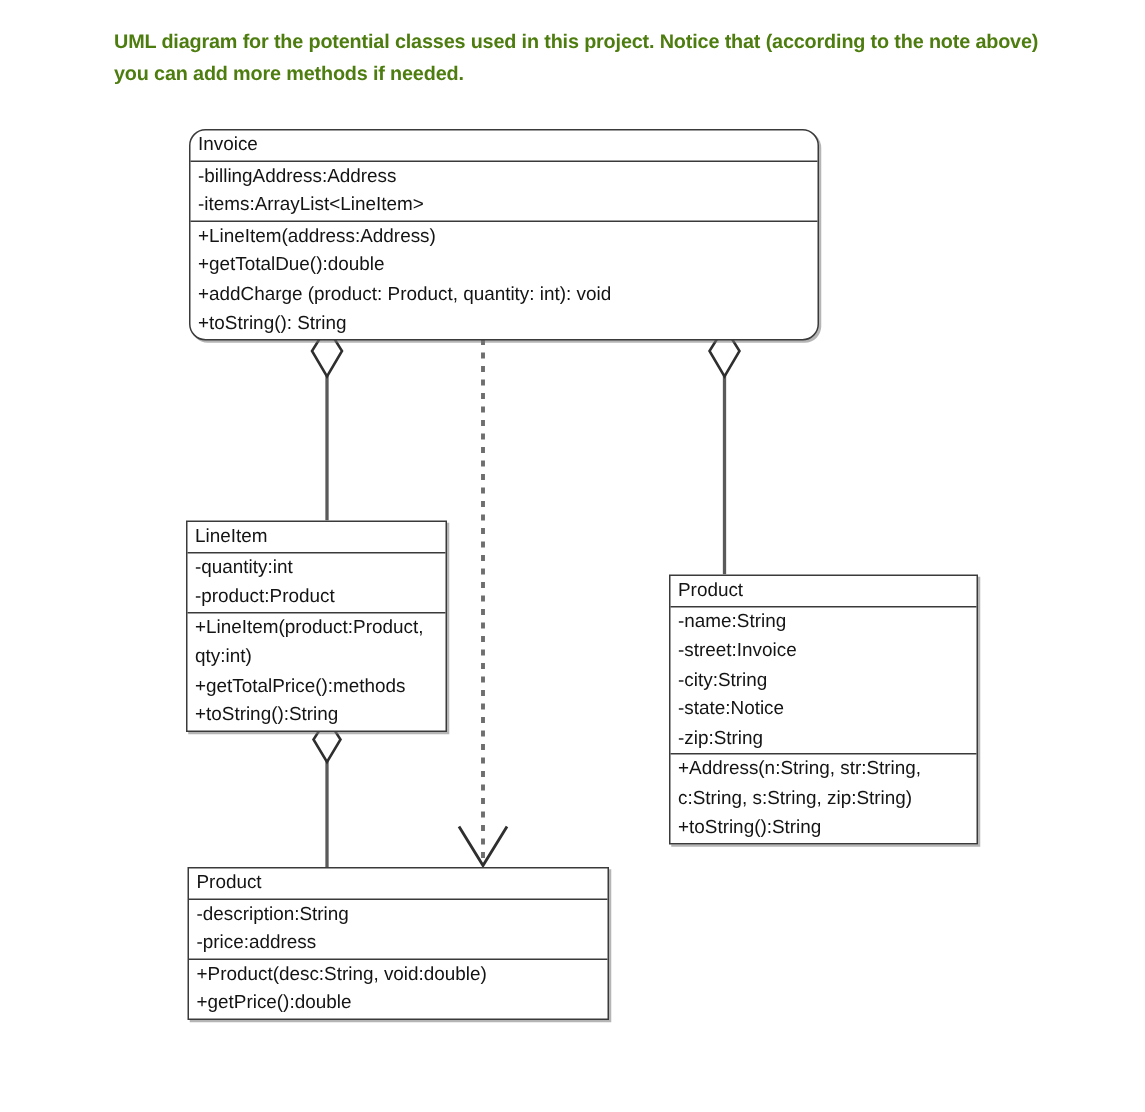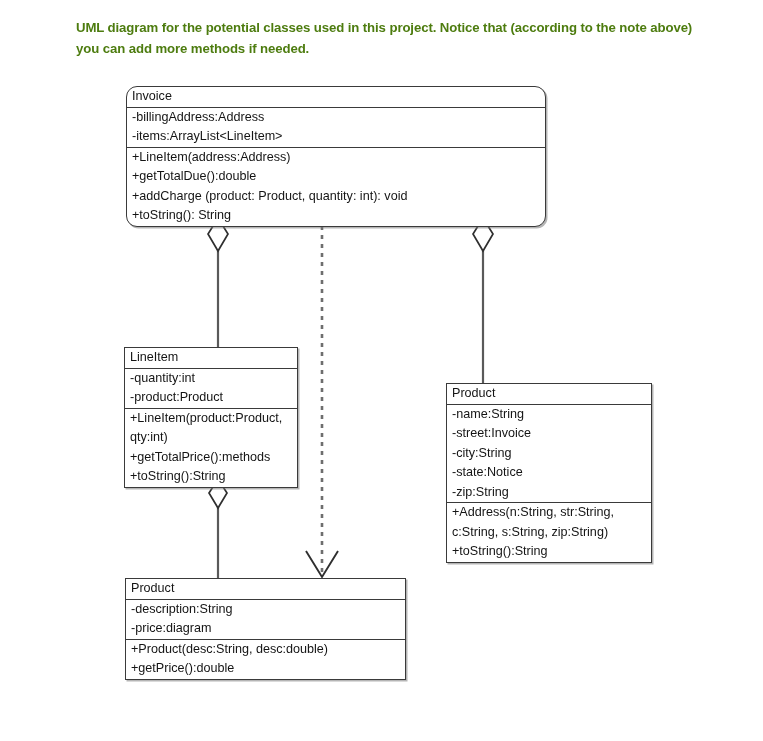--- a/index.html
+++ b/index.html
@@ -156,21 +156,21 @@
       <div class="uml-row">+toString():String</div>
     </div>
   </div>
 
   <div class="uml-class" id="class-product">
     <div class="uml-section">
       <div class="uml-name">Product</div>
     </div>
     <div class="uml-section">
       <div class="uml-row">-description:String</div>
-      <div class="uml-row">-price:diagram</div>
+      <div class="uml-row">-price:address</div>
     </div>
     <div class="uml-section">
-      <div class="uml-row">+Product(desc:String, desc:double)</div>
+      <div class="uml-row">+Product(desc:String, void:double)</div>
       <div class="uml-row">+getPrice():double</div>
     </div>
   </div>
 
 </div>
 
 </body></html>

